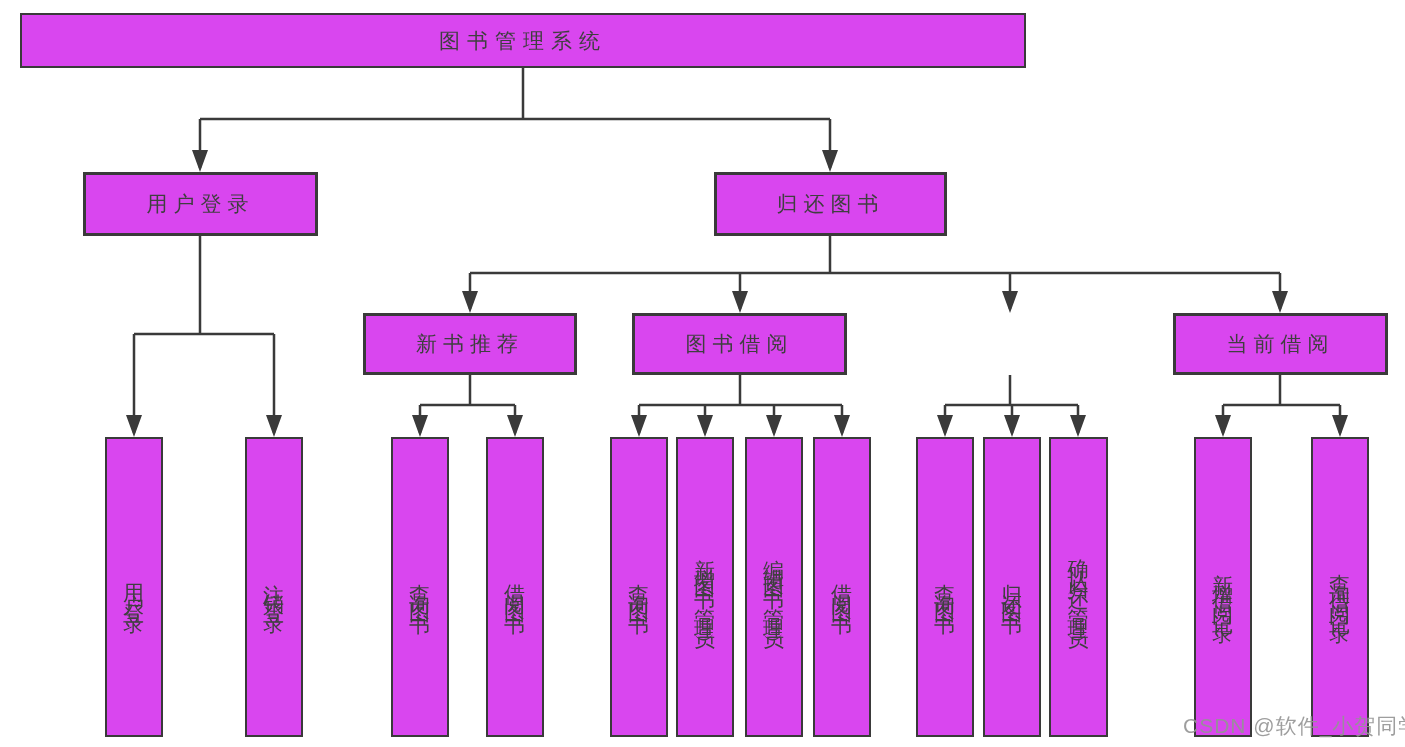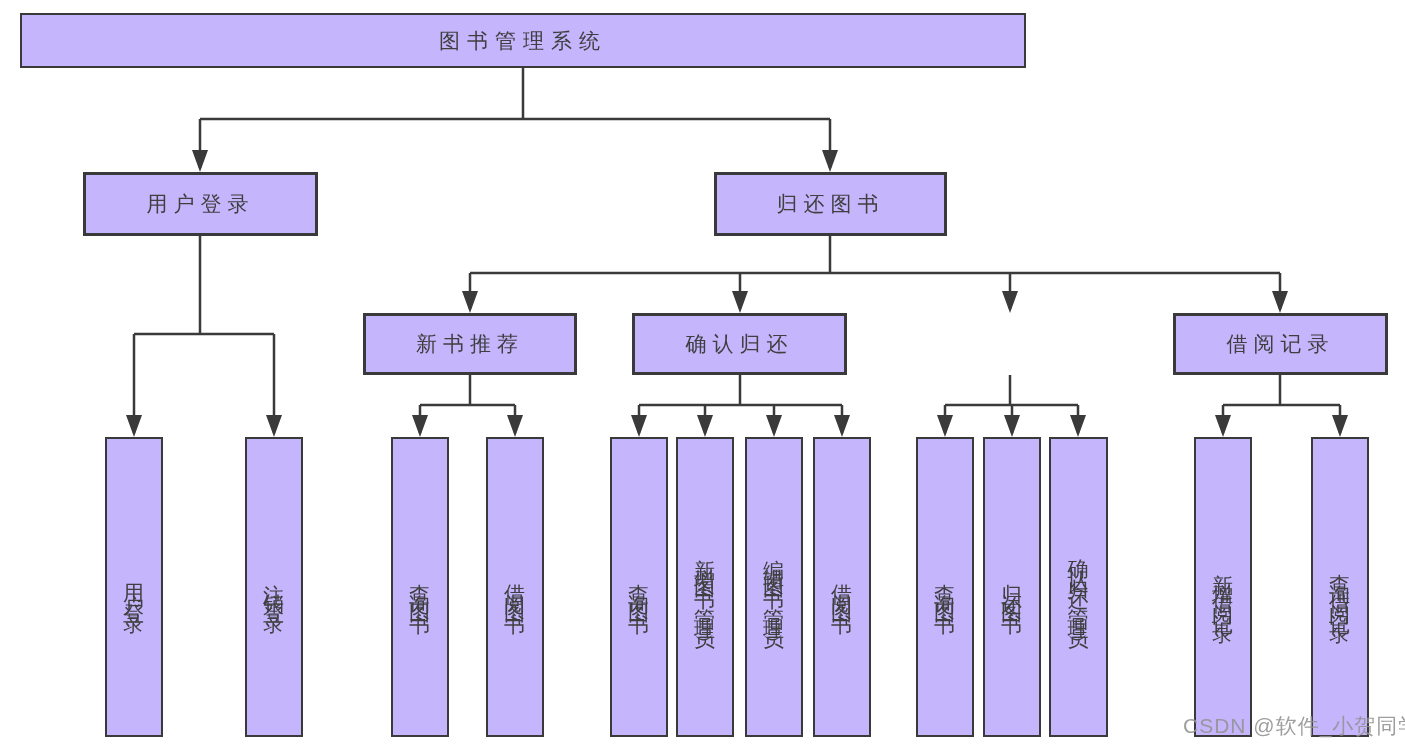--- a/index.html
+++ b/index.html
@@ -17,21 +17,21 @@
   }
   .connectors {
     position: absolute;
     left: 0; top: 0;
     width: 1405px;
     height: 747px;
     z-index: 1;
   }
   .node {
     position: absolute;
-    background: #c4b5fd;
+    background: #d946ef;
     border: 3px solid #3a3a3a;
     box-sizing: border-box;
     display: flex;
     align-items: center;
     justify-content: center;
     color: #3f3f3f;
     z-index: 2;
   }
   .node .label {
     font-size: 21px;
@@ -106,24 +106,24 @@
     <span class="label">用户登录</span>
   </div>
   <div class="node" style="left:714px; top:172px; width:233px; height:64px;">
     <span class="label">归还图书</span>
   </div>
 
   <div class="node" style="left:363px; top:313px; width:214px; height:62px;">
     <span class="label">新书推荐</span>
   </div>
   <div class="node" style="left:632px; top:313px; width:215px; height:62px;">
-    <span class="label">确认归还</span>
+    <span class="label">图书借阅</span>
   </div>
   <div class="node" style="left:1173px; top:313px; width:215px; height:62px;">
-    <span class="label">借阅记录</span>
+    <span class="label">当前借阅</span>
   </div>
 
   <div class="node leaf" style="left:105px; top:437px; width:58px; height:300px;">
     <span class="label">用户登录</span>
   </div>
   <div class="node leaf" style="left:245px; top:437px; width:58px; height:300px;">
     <span class="label">注销登录</span>
   </div>
 
   <div class="node leaf" style="left:391px; top:437px; width:58px; height:300px;">

